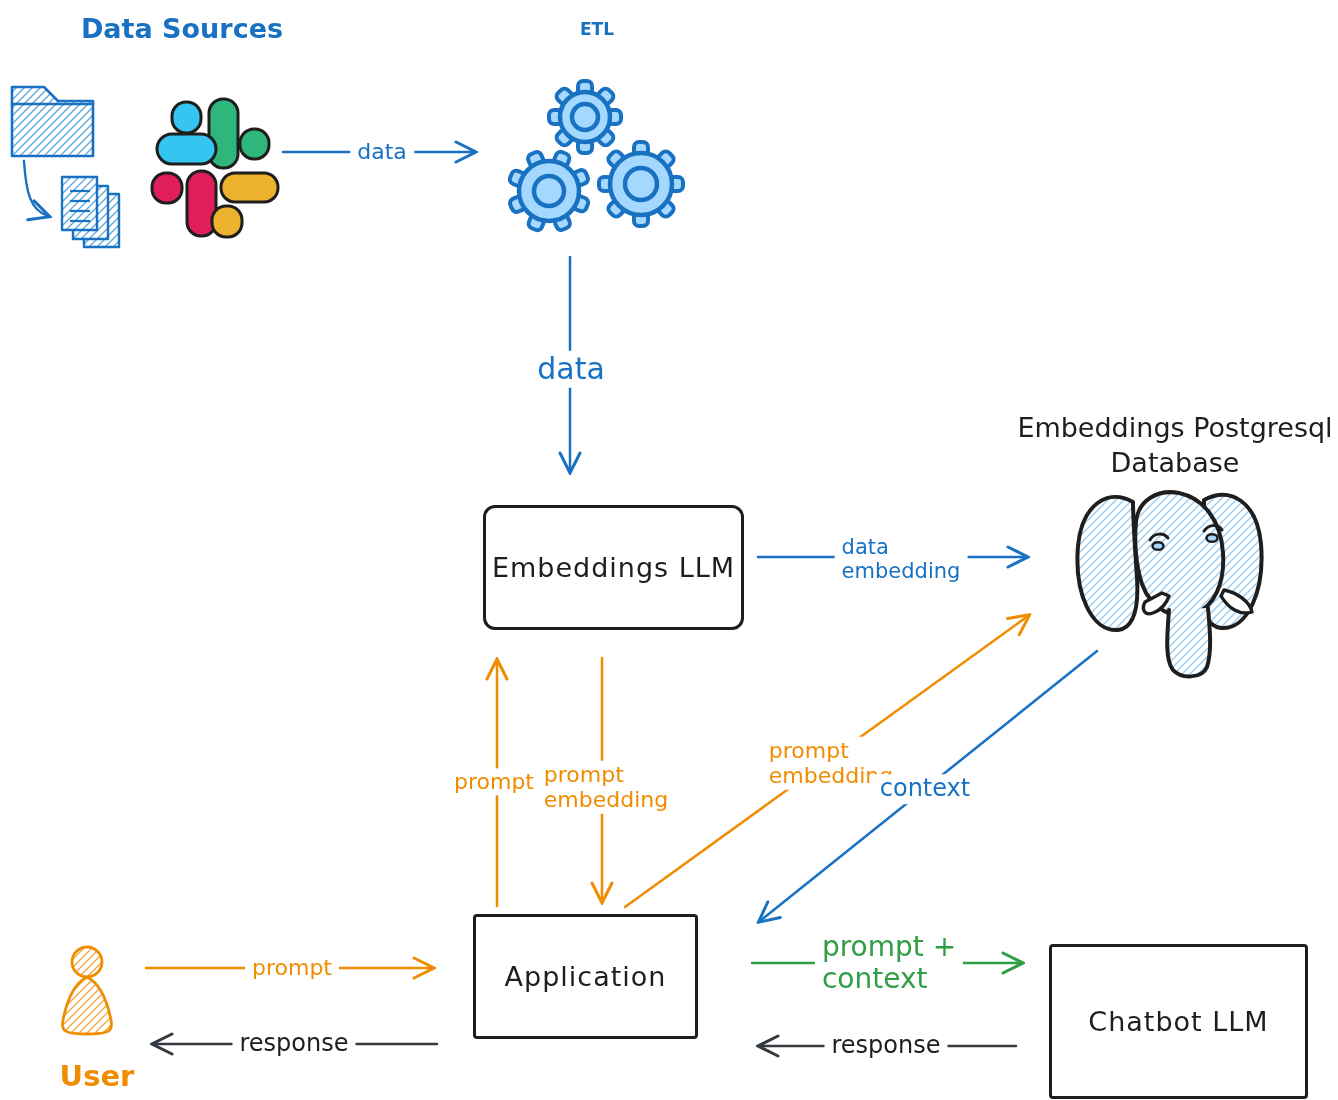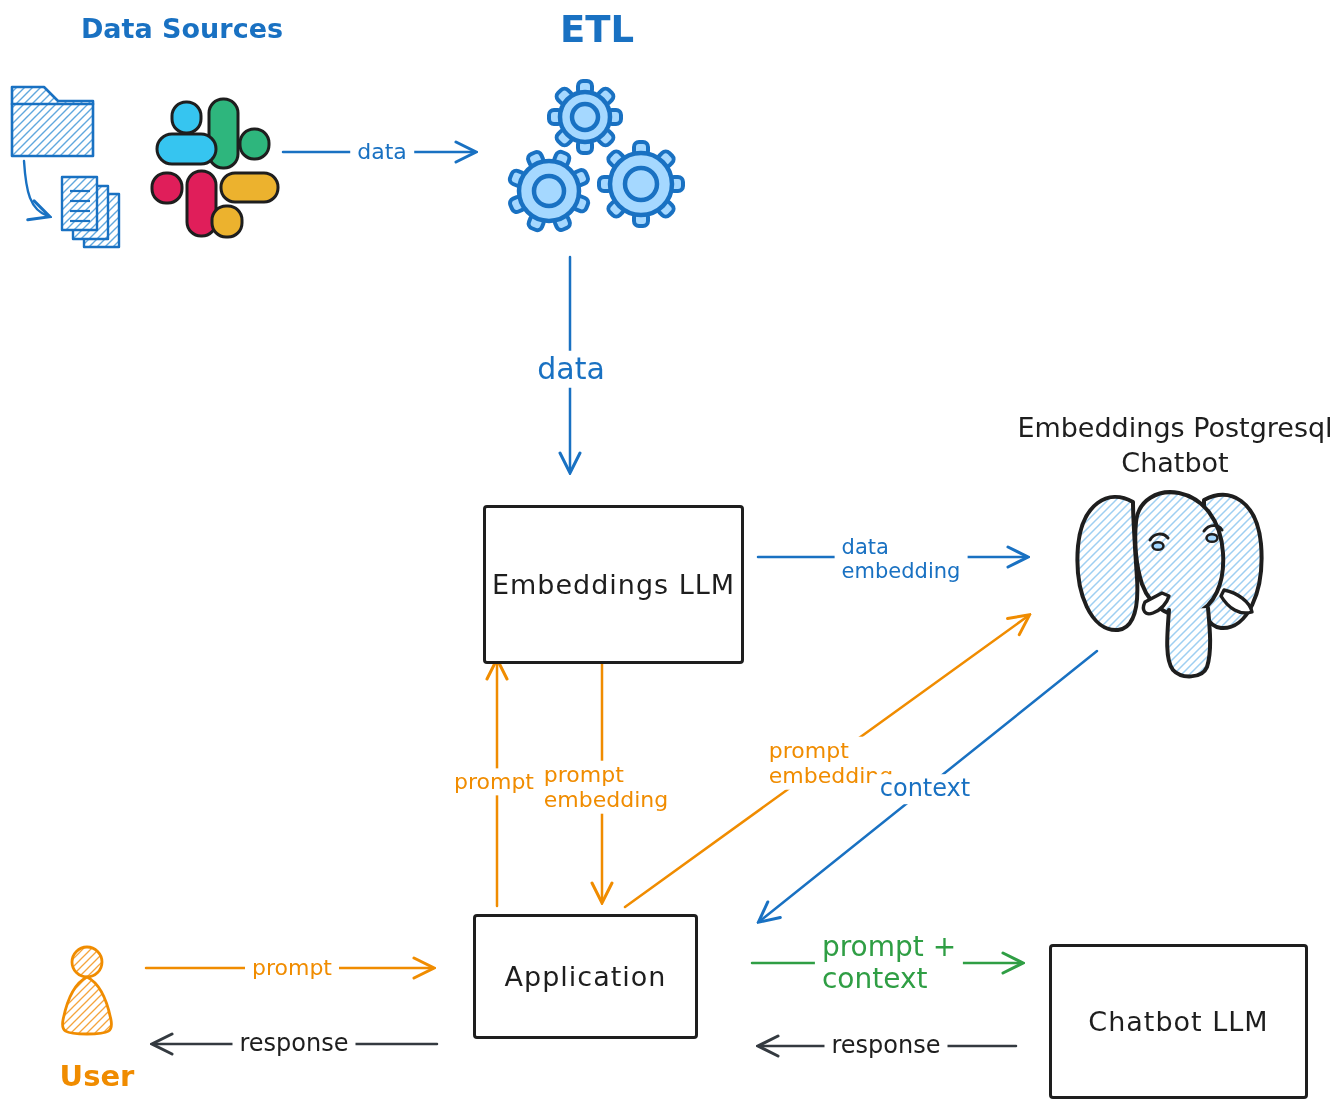--- a/index.html
+++ b/index.html
@@ -157,28 +157,28 @@
       <line x1="625" y1="907" x2="1028" y2="616" stroke="var(--orange)" marker-end="url(#ah-orange)"></line>
       <line x1="1097" y1="651" x2="760" y2="921" stroke="var(--blue)" marker-end="url(#ah-blue)"></line>
       <line x1="146" y1="968" x2="432" y2="968" stroke="var(--orange)" marker-end="url(#ah-orange)"></line>
       <line x1="437" y1="1044" x2="154" y2="1044" stroke="var(--dark)" marker-end="url(#ah-dark)"></line>
       <line x1="752" y1="963" x2="1021" y2="963" stroke="var(--green)" marker-end="url(#ah-green)"></line>
       <line x1="1016" y1="1046" x2="760" y2="1046" stroke="var(--dark)" marker-end="url(#ah-dark)"></line>
     </g>
   </svg>
 
   <div class="title blue" style="left:150px;top:28px;font-size:27px;margin-left:32px;">Data Sources</div>
-  <div class="title blue" style="left:597px;top:29px;font-size:37px;text-align:center;">ETL</div>
+  <div class="title blue" style="left:597px;top:29px;font-size:17px;text-align:center;">ETL</div>
   <div class="title ink" style="left:1175px;top:445px;font-size:27px;font-weight:500;text-align:center;line-height:35px;">
     <span style="display:block">Embeddings Postgresql</span>
-    <span style="display:block">Chatbot</span>
+    <span style="display:block">Database</span>
   </div>
   <div class="title orange" style="left:97px;top:1076px;font-size:29px;font-weight:600;">User</div>
 
-  <div class="node" style="left:483px;top:505px;width:261px;height:159px;">
+  <div class="node" style="left:483px;top:505px;width:261px;height:125px;border-radius:12px;">
     <span>Embeddings LLM</span>
   </div>
   <div class="node" style="left:473px;top:914px;width:225px;height:125px;">
     <span>Application</span>
   </div>
   <div class="node" style="left:1049px;top:944px;width:259px;height:155px;">
     <span>Chatbot LLM</span>
   </div>
 
   <div class="lbl blue" style="left:382px;top:152px;font-size:22px;">data</div>

